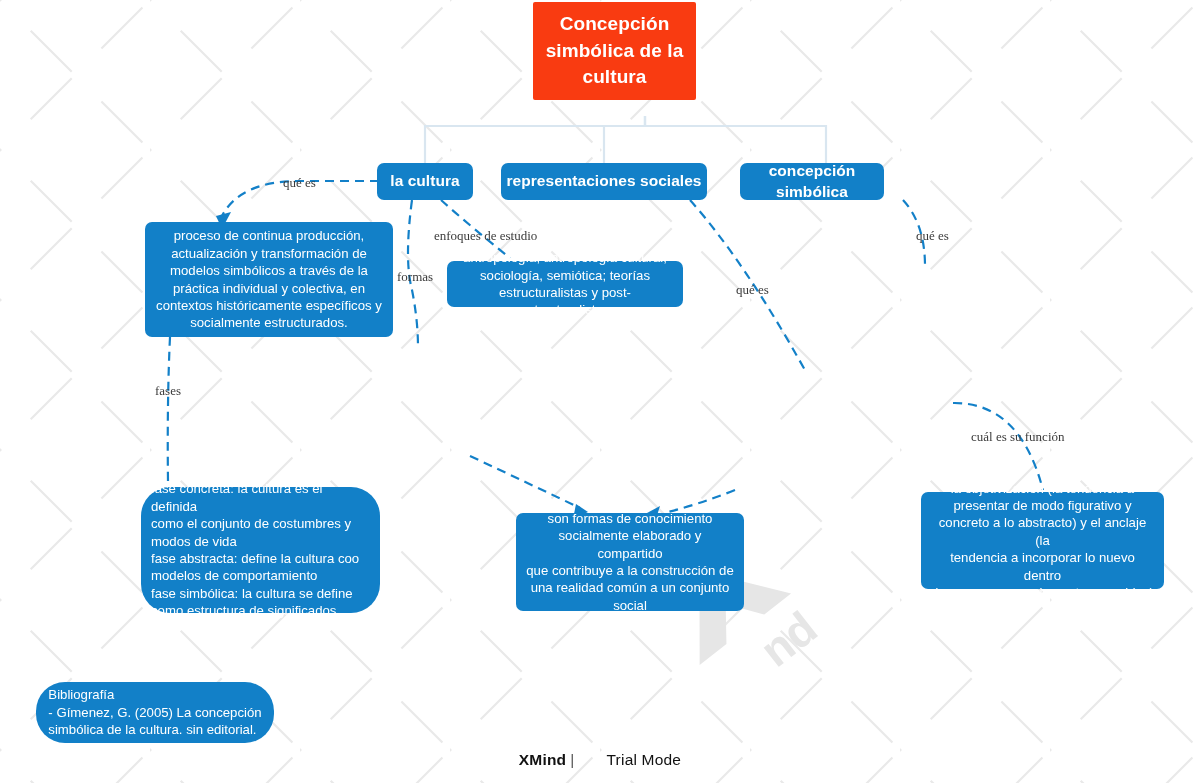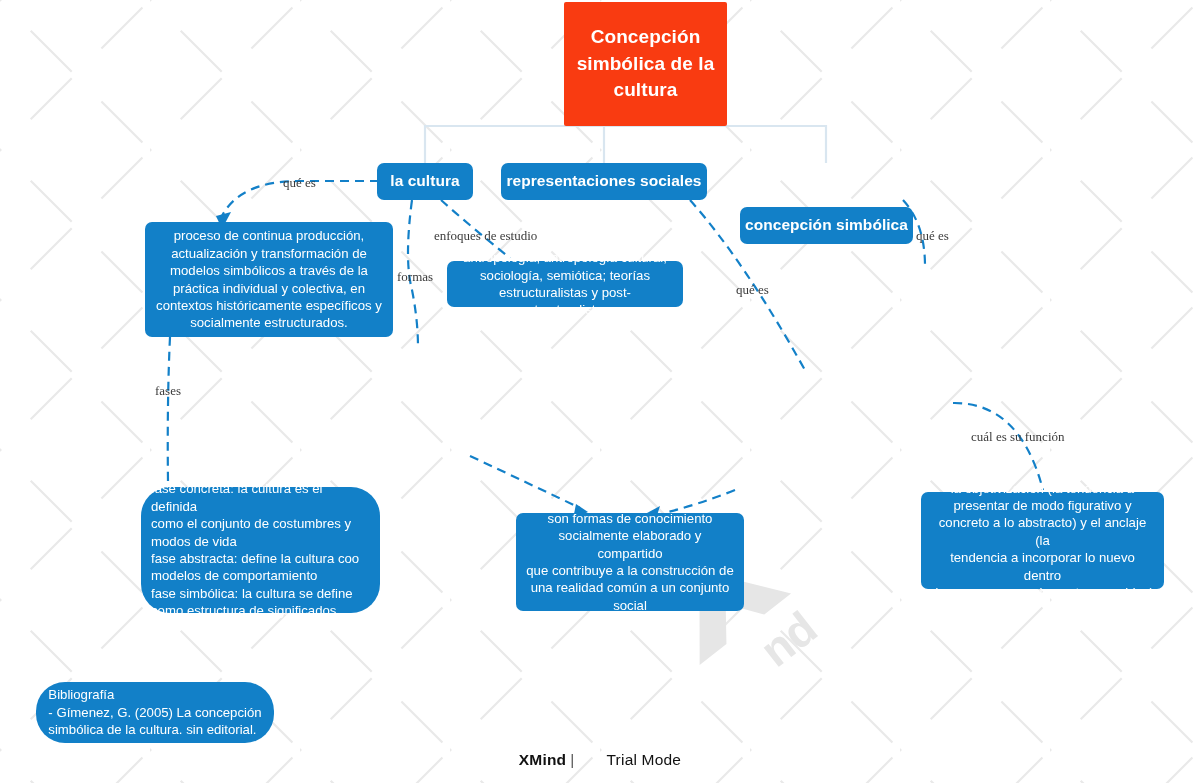--- a/index.html
+++ b/index.html
@@ -145,35 +145,35 @@
       <path d="M470 456 Q530 484 580 508"></path>
     </g>
 
     <g fill="#1380C8" stroke="none">
       <polygon points="216,216 231,212 222,229"></polygon>
       <polygon points="660,506 647,513 655,522"></polygon>
       <polygon points="588,512 576,504 573,519"></polygon>
     </g>
   </svg>
 
-  <div class="node root" style="left:564px; top:2px; width:163px; height:124px;">
+  <div class="node root" style="left:533px; top:2px; width:163px; height:98px;">
     <span>Concepción
 simbólica de la
 cultura</span>
   </div>
 
   <div class="node branch" style="left:377px; top:163px; width:96px; height:37px;">
     <span>la cultura</span>
   </div>
 
   <div class="node branch" style="left:501px; top:163px; width:206px; height:37px;">
     <span>representaciones sociales</span>
   </div>
 
-  <div class="node branch" style="left:740px; top:163px; width:173px; height:37px;margin-top:44px;">
+  <div class="node branch" style="left:740px; top:163px; width:144px; height:37px;">
     <span>concepción simbólica</span>
   </div>
 
   <div class="node leaf" style="left:145px; top:222px; width:248px; height:115px;">
     <span>proceso de continua producción,
 actualización y transformación de
 modelos simbólicos  a través de la
 práctica individual y colectiva, en
 contextos históricamente específicos y
 socialmente estructurados.</span>

